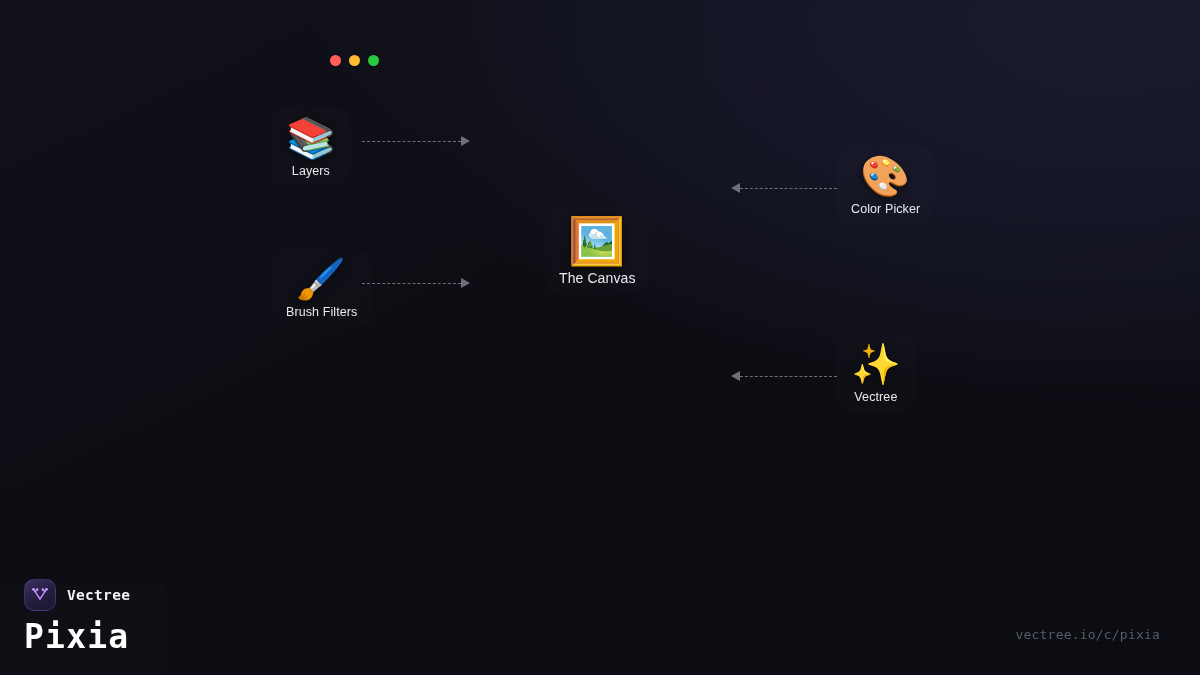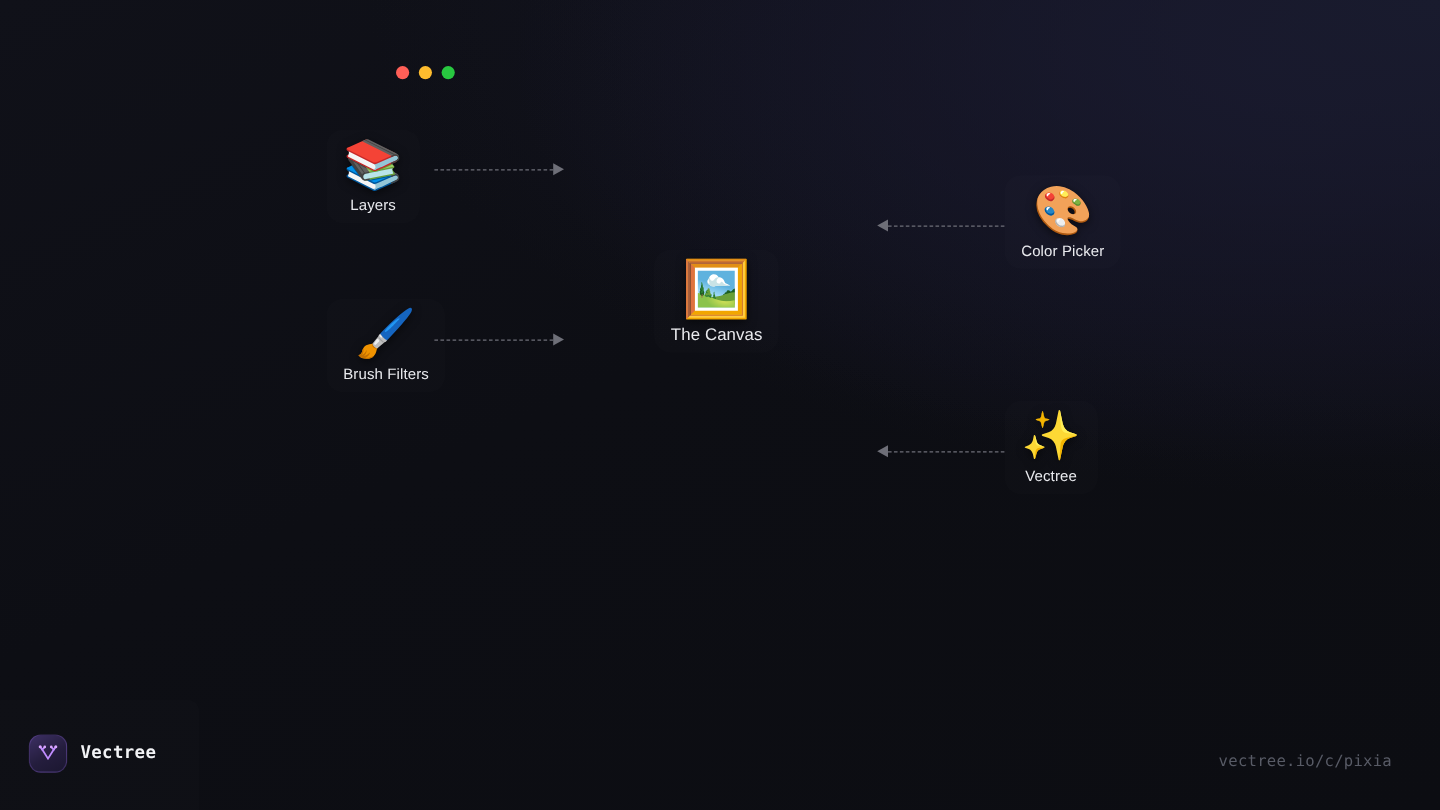--- a/index.html
+++ b/index.html
@@ -228,17 +228,18 @@
           <g fill="#d9a6ff">
             <circle cx="3.5" cy="4.2" r="1.25"></circle>
             <circle cx="7.3" cy="4.4" r="1.1"></circle>
             <circle cx="16.5" cy="4.2" r="1.25"></circle>
             <circle cx="12.7" cy="4.4" r="1.1"></circle>
           </g>
         </svg>
       </span>
       <span id="brand-name">Vectree</span>
     </div>
+    <div id="brand-title">Pixia</div>
   </div>
 
   <div id="footer-url">vectree.io/c/pixia</div>
 
 </div>
 
 </body></html>

